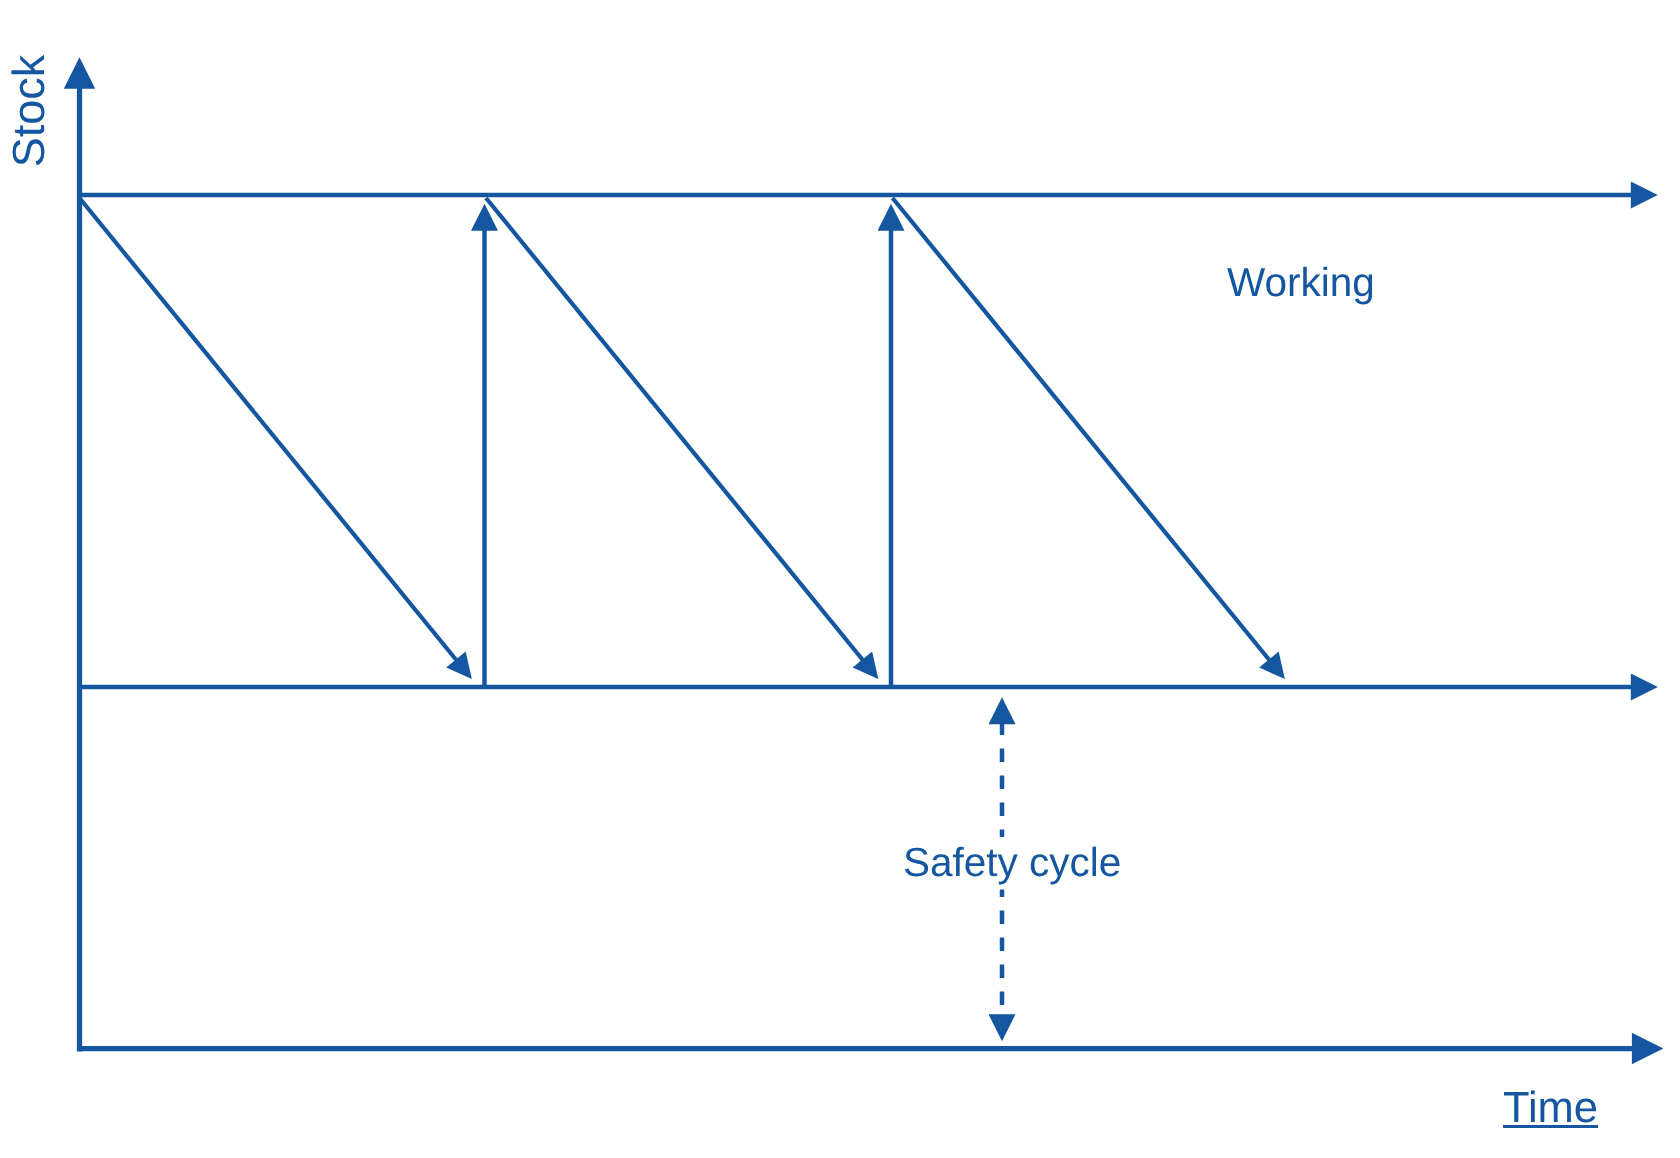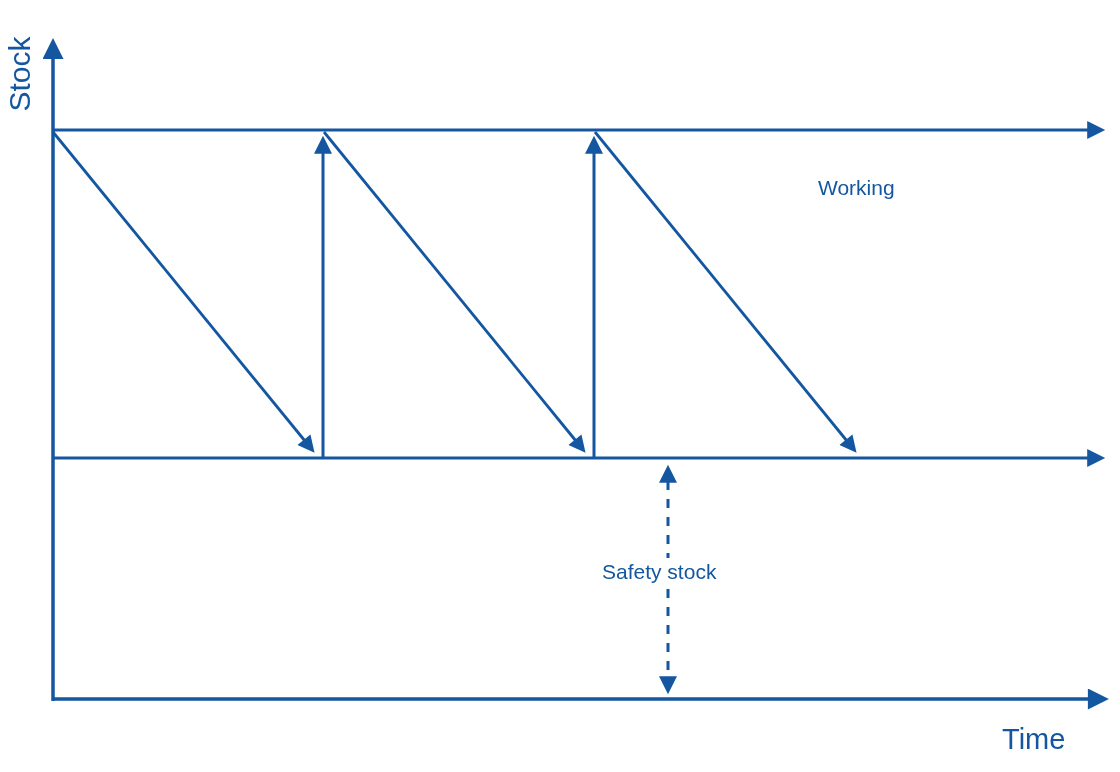--- a/index.html
+++ b/index.html
@@ -16,38 +16,39 @@
     overflow: hidden;
   }
   .canvas svg {
     position: absolute;
     left: 0;
     top: 0;
   }
   .label {
     position: absolute;
     color: #1457a0;
-    font-size: 21px;
+    font-size: 27px;
     white-space: nowrap;
     user-select: none;
   }
   .stock-label {
     left: -26px;
     top: 56px;
     width: 92px;
     height: 36px;
     text-align: center;
     line-height: 36px;
     font-size: 30px;
     transform: rotate(-90deg);
   }
   .time-label {
     left: 1002px;
     top: 723px;
     font-size: 29px;
+    text-decoration: underline;
   }
   .working-label {
     left: 818px;
     top: 168px;
     line-height: 40px;
   }
   .safety-label {
     left: 594px;
     top: 558px;
     background: #ffffff;
@@ -84,15 +85,15 @@
   </svg>
 
   <div class="label stock-label">Stock</div>
 
   <div class="label time-label">Time</div>
 
   <div class="label working-label">
     <div>Working</div>
   </div>
 
-  <div class="label safety-label">Safety stock</div>
+  <div class="label safety-label">Safety cycle</div>
 
 </div>
 
 </body></html>

